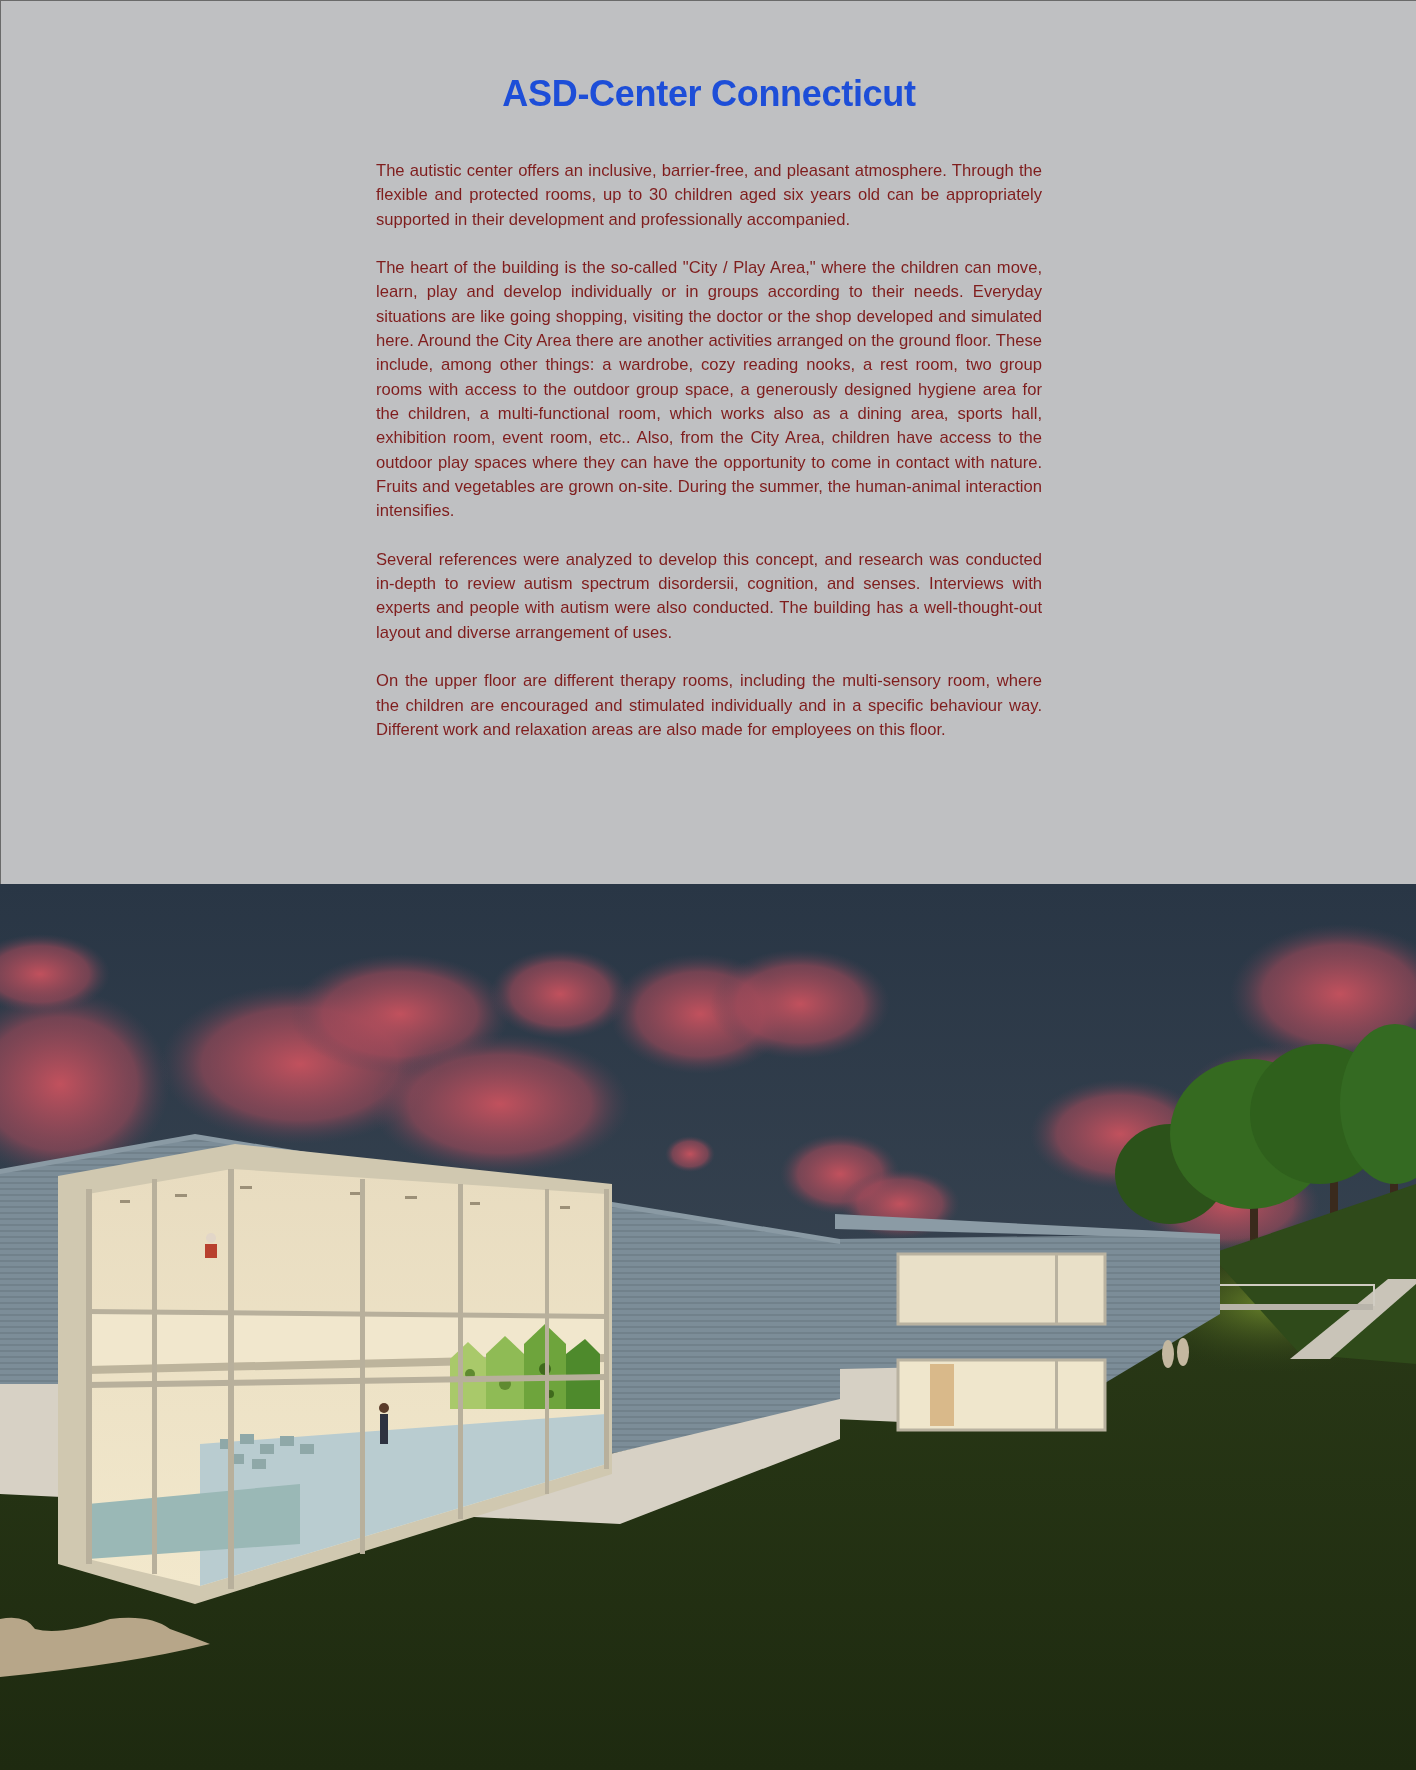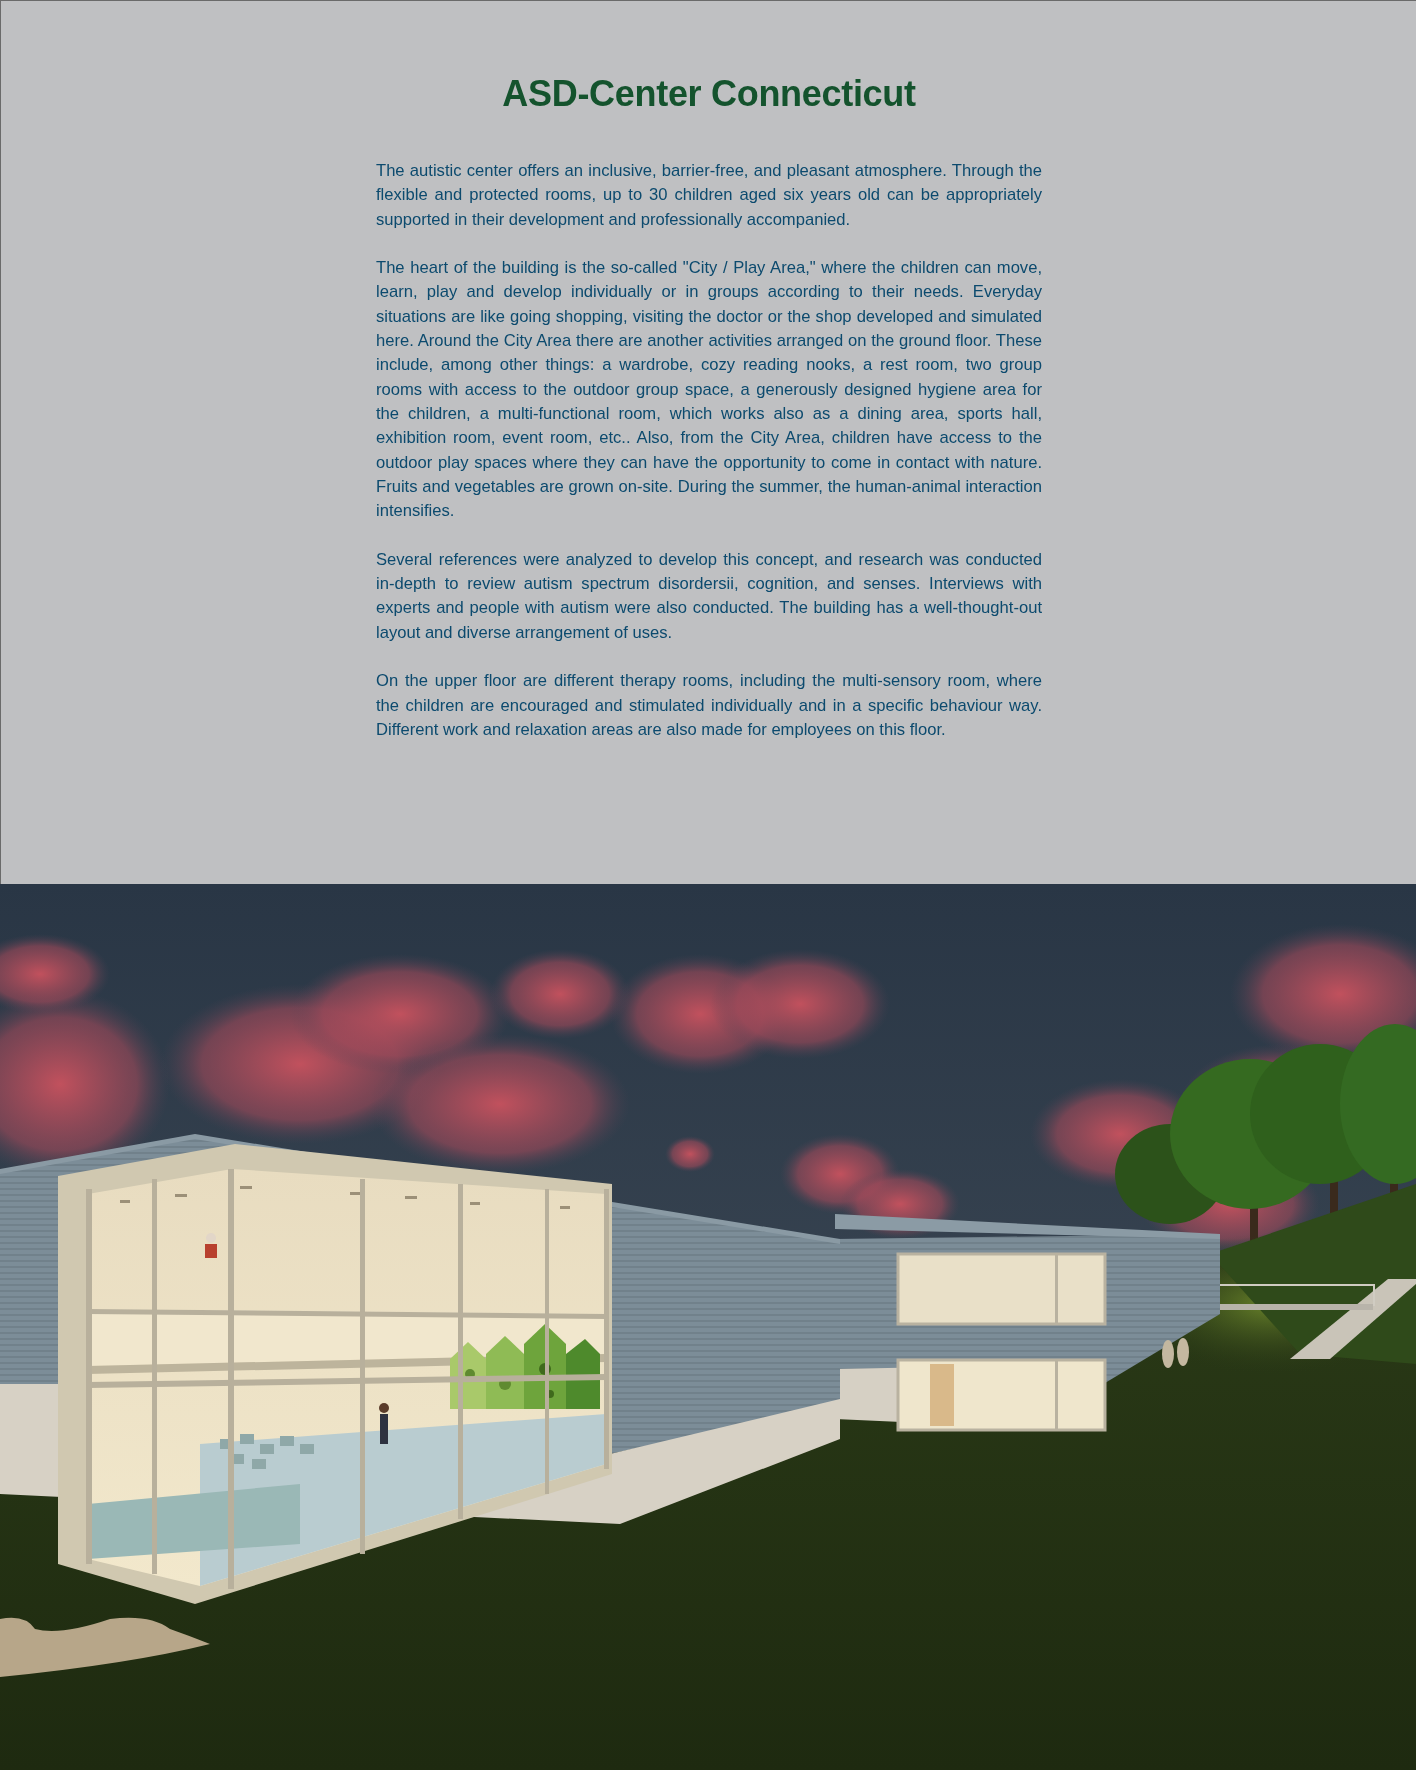--- a/index.html
+++ b/index.html
@@ -10,26 +10,26 @@
     position: relative;
   }
   .text-panel {
     position: absolute; left: 0; top: 0; width: 1416px; height: 884px;
     background: #bfc0c2;
     border-top: 1px solid #6a6a6a; border-left: 1px solid #6a6a6a;
     box-sizing: border-box;
   }
   .title {
     position: absolute; left: 0; width: 1416px; top: 72px;
-    text-align: center; font-size: 36px; font-weight: bold; color: #14532d;
+    text-align: center; font-size: 36px; font-weight: bold; color: #1d4ed8;
     letter-spacing: -0.3px;
   }
   .body-text {
     position: absolute; left: 375px; top: 158px; width: 666px;
-    color: #0c4a6e; font-size: 16.6px; line-height: 24.3px;
+    color: #7f1d1d; font-size: 16.6px; line-height: 24.3px;
     text-align: justify;
   }
   .body-text p { margin: 0 0 24.3px 0; }
   .render {
     position: absolute; left: 0; top: 884px; width: 1416px; height: 886px;
     overflow: hidden;
   }
   .render svg { display: block; }
 </style>
 </head>

